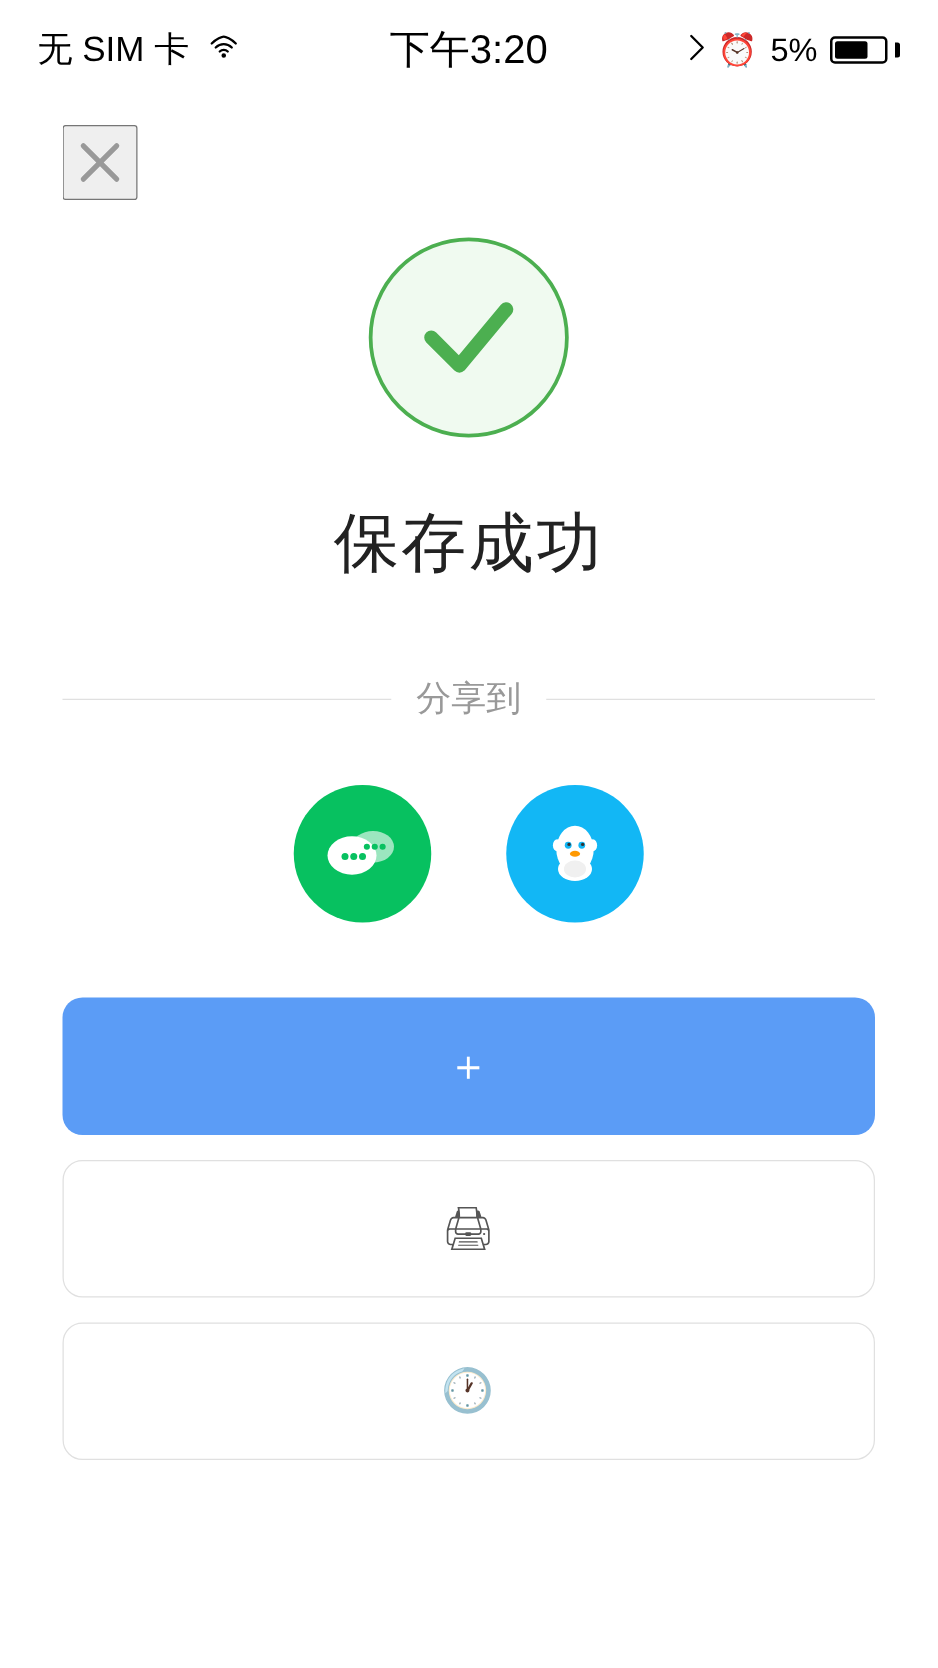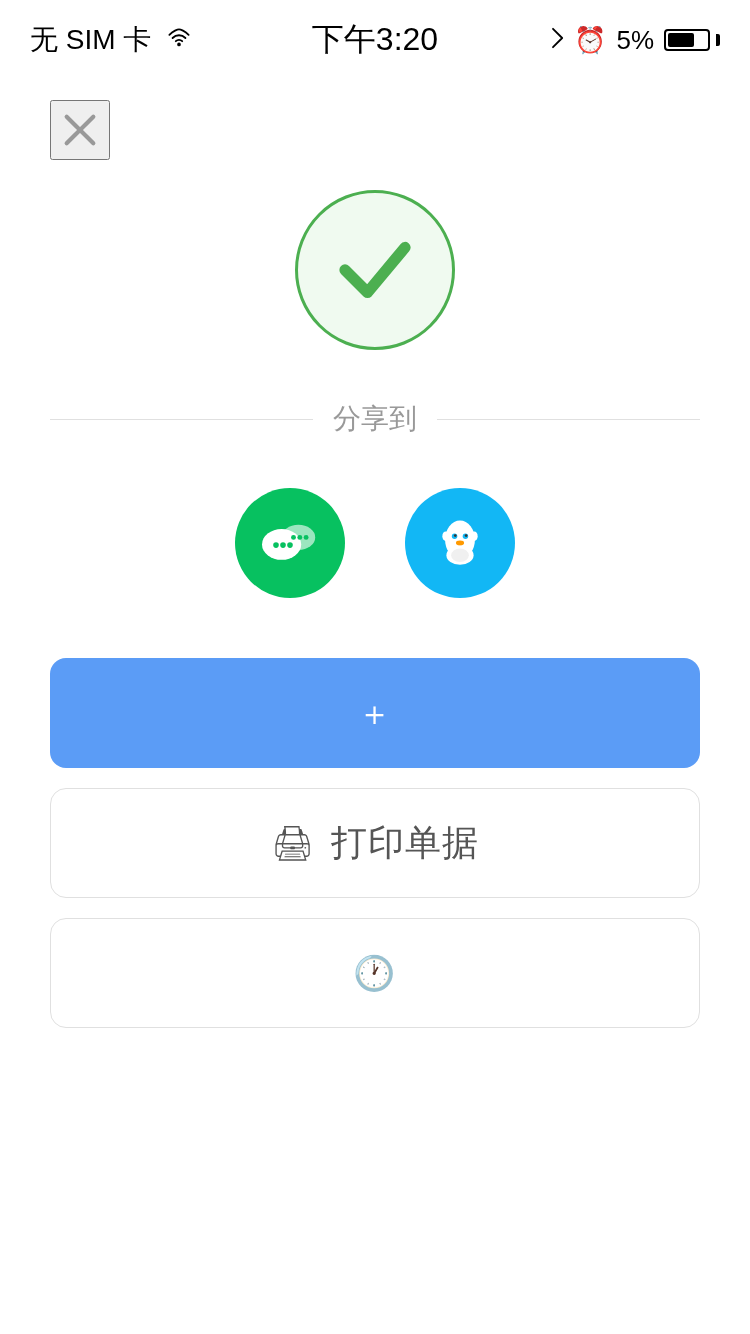--- a/index.html
+++ b/index.html
@@ -276,20 +276,21 @@
       <line x1="20" y1="4" x2="4" y2="20"></line>
     </svg>
   </button>
 
   <div class="success-circle">
     <svg viewBox="0 0 24 24" fill="none" stroke="#4CAF50" stroke-width="3" stroke-linecap="round" stroke-linejoin="round">
       <polyline points="4 12 10 18 20 6"></polyline>
     </svg>
   </div>
 
+  <div class="title">保存成功</div>
 
   <div class="share-section">
     <div class="share-divider">
       <div class="divider-line"></div>
       <span class="share-label">分享到</span>
       <div class="divider-line"></div>
     </div>
     <div class="share-icons">
 
       <div class="wechat-icon-btn">
@@ -330,20 +331,19 @@
       </div>
     </div>
   </div>
 
   <div class="action-buttons">
     <button class="btn-primary">
       <span class="btn-icon">＋</span>
     </button>
     <button class="btn-secondary">
       <span class="btn-icon">🖨</span>
-      <span>打印单据</span>
     </button>
     <button class="btn-secondary">
       <span class="btn-icon">🕐</span>
     </button>
   </div>
 
 </div>
 
 </body></html>

